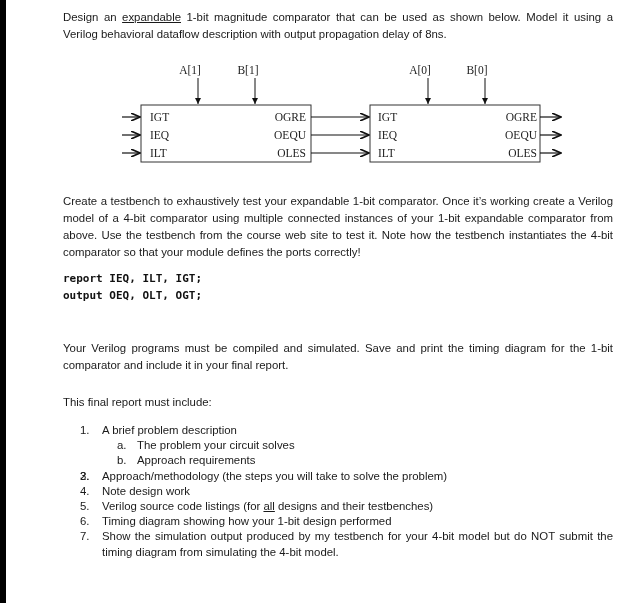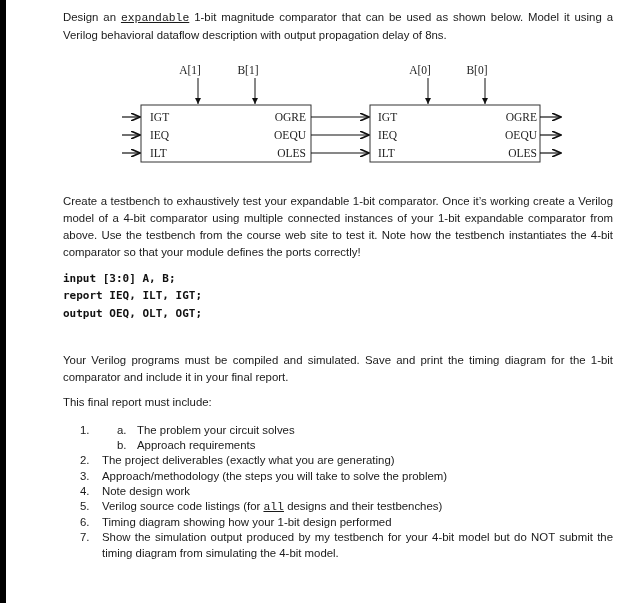--- a/index.html
+++ b/index.html
@@ -5,21 +5,21 @@
   html, body { margin: 0; padding: 0; }
   body {
     width: 640px; height: 603px; background: #ffffff; position: relative; overflow: hidden;
     font-family: "Liberation Sans", "DejaVu Sans", sans-serif; color: #1a1a1a;
   }
   .left-strip { position: absolute; left: 0; top: 0; width: 6px; height: 603px; background: #000; }
   .para {
     position: absolute; left: 63px; width: 550px; font-size: 11.4px; line-height: 17px;
     text-align: justify; text-align-last: left;
   }
-  .u { text-decoration: underline; font-family: Liberation Mono, monospace; }
+  .u { text-decoration: underline; }
   .code {
     position: absolute; left: 63px; top: 270px; font-family: "DejaVu Sans Mono", "Liberation Mono", monospace;
     font-weight: bold; font-size: 11px; line-height: 17.3px; white-space: pre; color: #111;
   }
   .list { position: absolute; left: 80px; top: 423px; width: 533px; font-size: 11.4px; line-height: 15.2px; }
   .li { position: relative; padding-left: 22px; text-align: justify; text-align-last: left; }
   .li .num { position: absolute; left: 0; top: 0; }
   .sub { position: relative; padding-left: 57px; }
   .sub .num { position: absolute; left: 37px; top: 0; }
   svg#diagram { position: absolute; left: 0; top: 55px; }
@@ -84,29 +84,29 @@
     <text x="537" y="102" text-anchor="end">OLES</text>
 
     <line x1="540" y1="62" x2="561" y2="62" stroke="#111" stroke-width="1.2" marker-end="url(#ah)"></line>
     <line x1="540" y1="80" x2="561" y2="80" stroke="#111" stroke-width="1.2" marker-end="url(#ah)"></line>
     <line x1="540" y1="98" x2="561" y2="98" stroke="#111" stroke-width="1.2" marker-end="url(#ah)"></line>
   </g>
 </svg>
 
 <div class="para" style="top:193px;">Create a testbench to exhaustively test your expandable 1-bit comparator.  Once it’s working create a Verilog model of a 4-bit comparator using multiple connected instances of your 1-bit expandable comparator from above.  Use the testbench from the course web site to test it.   Note how the testbench instantiates the 4-bit comparator so that your module defines the ports correctly!</div>
 
-<div class="code"><div>input [3:0] A, B;</div><div>report IEQ, ILT, IGT;</div><div>output OEQ, OLT, OGT;</div></div>
+<div class="code"><div>report IEQ, ILT, IGT;</div><div>output OEQ, OLT, OGT;</div></div>
 
-<div class="para" style="top:352px;">Your Verilog programs must be compiled and simulated.   Save and print the timing diagram for the 1-bit comparator and include it in your final report.</div>
+<div class="para" style="top:340px;">Your Verilog programs must be compiled and simulated.   Save and print the timing diagram for the 1-bit comparator and include it in your final report.</div>
 
 <div class="para" style="top:394px;">This final report must include:</div>
 
 <div class="list">
-  <div class="li"><span class="num">1.</span></div>
+  <div class="li"><span class="num">1.</span><span>A brief problem description</span></div>
   <div class="sub"><span class="num">a.</span><span>The problem your circuit solves</span></div>
   <div class="sub"><span class="num">b.</span><span>Approach requirements</span></div>
-  <div class="li"><span class="num">2.</span><span>The project deliverables (exactly what you are generating)</span></div>
+  <div class="li"><span class="num">2.</span></div>
   <div class="li"><span class="num">3.</span><span>Approach/methodology (the steps you will take to solve the problem)</span></div>
   <div class="li"><span class="num">4.</span><span>Note design work</span></div>
   <div class="li"><span class="num">5.</span><span>Verilog source code listings (for </span><span class="u">all</span><span> designs and their testbenches)</span></div>
   <div class="li"><span class="num">6.</span><span>Timing diagram showing how your 1-bit design performed</span></div>
   <div class="li"><span class="num">7.</span><span>Show the simulation output produced by my testbench for your 4-bit model but do NOT submit the timing diagram from simulating the 4-bit model.</span></div>
 </div>
 
 </body></html>

